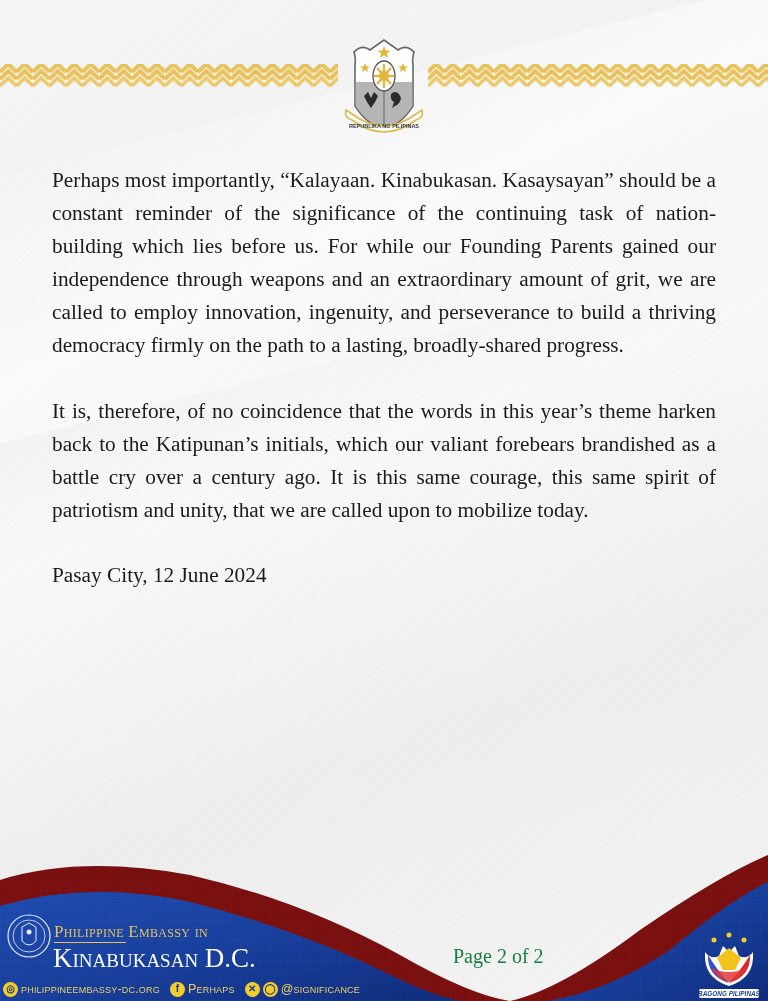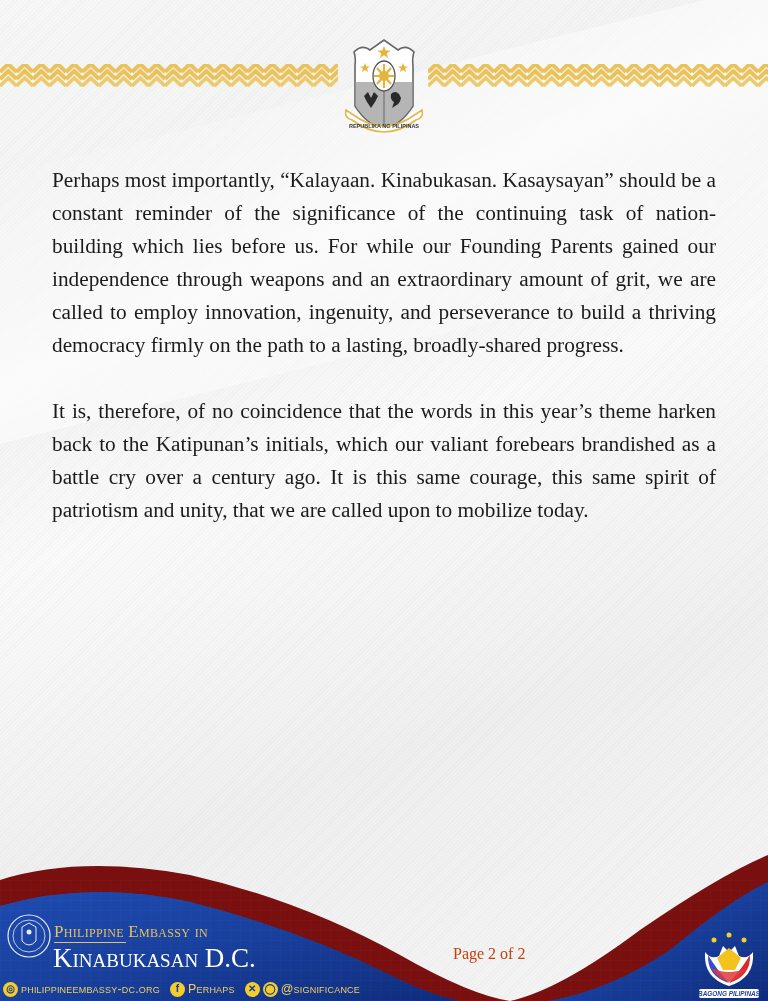--- a/index.html
+++ b/index.html
@@ -61,21 +61,21 @@
   }
   .socials .ico {
     width: 15px; height: 15px; border-radius: 50%; background: #f2cd2c;
     display: inline-flex; align-items: center; justify-content: center;
     color: #1b3a8c; font-size: 10px; font-weight: bold; line-height: 1;
   }
   .socials .sc { font-variant: small-caps; letter-spacing: 0.2px; text-align: right; }
   .socials .gap { width: 4px; }
   .page-num {
     position: absolute; left: 453px; top: 95px;
-    font-family: "Liberation Serif", serif; color: #c2410c; font-size: 16px; white-space: nowrap;
+    font-family: "Liberation Serif", serif; color: #15803d; font-size: 20px; white-space: nowrap;
   }
   .bagong { position: absolute; left: 697px; top: 80px; width: 64px; height: 70px; }
 </style>
 </head>
 <body>
 
 <div class="texture"></div>
 <div class="sheen"></div>
 
 <div class="header">
@@ -124,20 +124,21 @@
     <path d="M51 58 Q55 54 59 58 L61 62 Q60 68 55 70 L52 72 L54 66 Q50 64 51 58 Z" fill="#2a2a2a"></path>
 
     <path d="M6 74 Q4 82 12 84 Q28 96 44 96 Q60 96 76 84 Q84 82 82 74 L76 78 Q60 90 44 90 Q28 90 12 78 Z" fill="#ffffff" stroke="#e0b84c" stroke-width="1.6"></path>
     <text x="44" y="92" text-anchor="middle" font-family="Liberation Sans, sans-serif" font-size="5.5" font-weight="bold" fill="#333">REPUBLIKA NG PILIPINAS</text>
   </svg>
 </div>
 
 <div class="content">
   <p class="p1">Perhaps most importantly, “Kalayaan. Kinabukasan. Kasaysayan” should be a constant reminder of the significance of the continuing task of nation-building which lies before us. For while our Founding Parents gained our independence through weapons and an extraordinary amount of grit, we are called to employ innovation, ingenuity, and perseverance to build a thriving democracy firmly on the path to a lasting, broadly-shared progress.</p>
   <p class="p2">It is, therefore, of no coincidence that the words in this year’s theme harken back to the Katipunan’s initials, which our valiant forebears brandished as a battle cry over a century ago. It is this same courage, this same spirit of patriotism and unity, that we are called upon to mobilize today.</p>
+  <p class="p5">Pasay City, 12 June 2024</p>
 </div>
 
 <div class="footer">
   <svg class="wave" width="768" height="151" viewBox="0 0 768 151">
     <defs>
       <linearGradient id="blueg" x1="0" y1="0" x2="1" y2="1">
         <stop offset="0" stop-color="#1e4bb0"></stop>
         <stop offset="0.5" stop-color="#183f9c"></stop>
         <stop offset="1" stop-color="#0f2c7c"></stop>
       </linearGradient>

